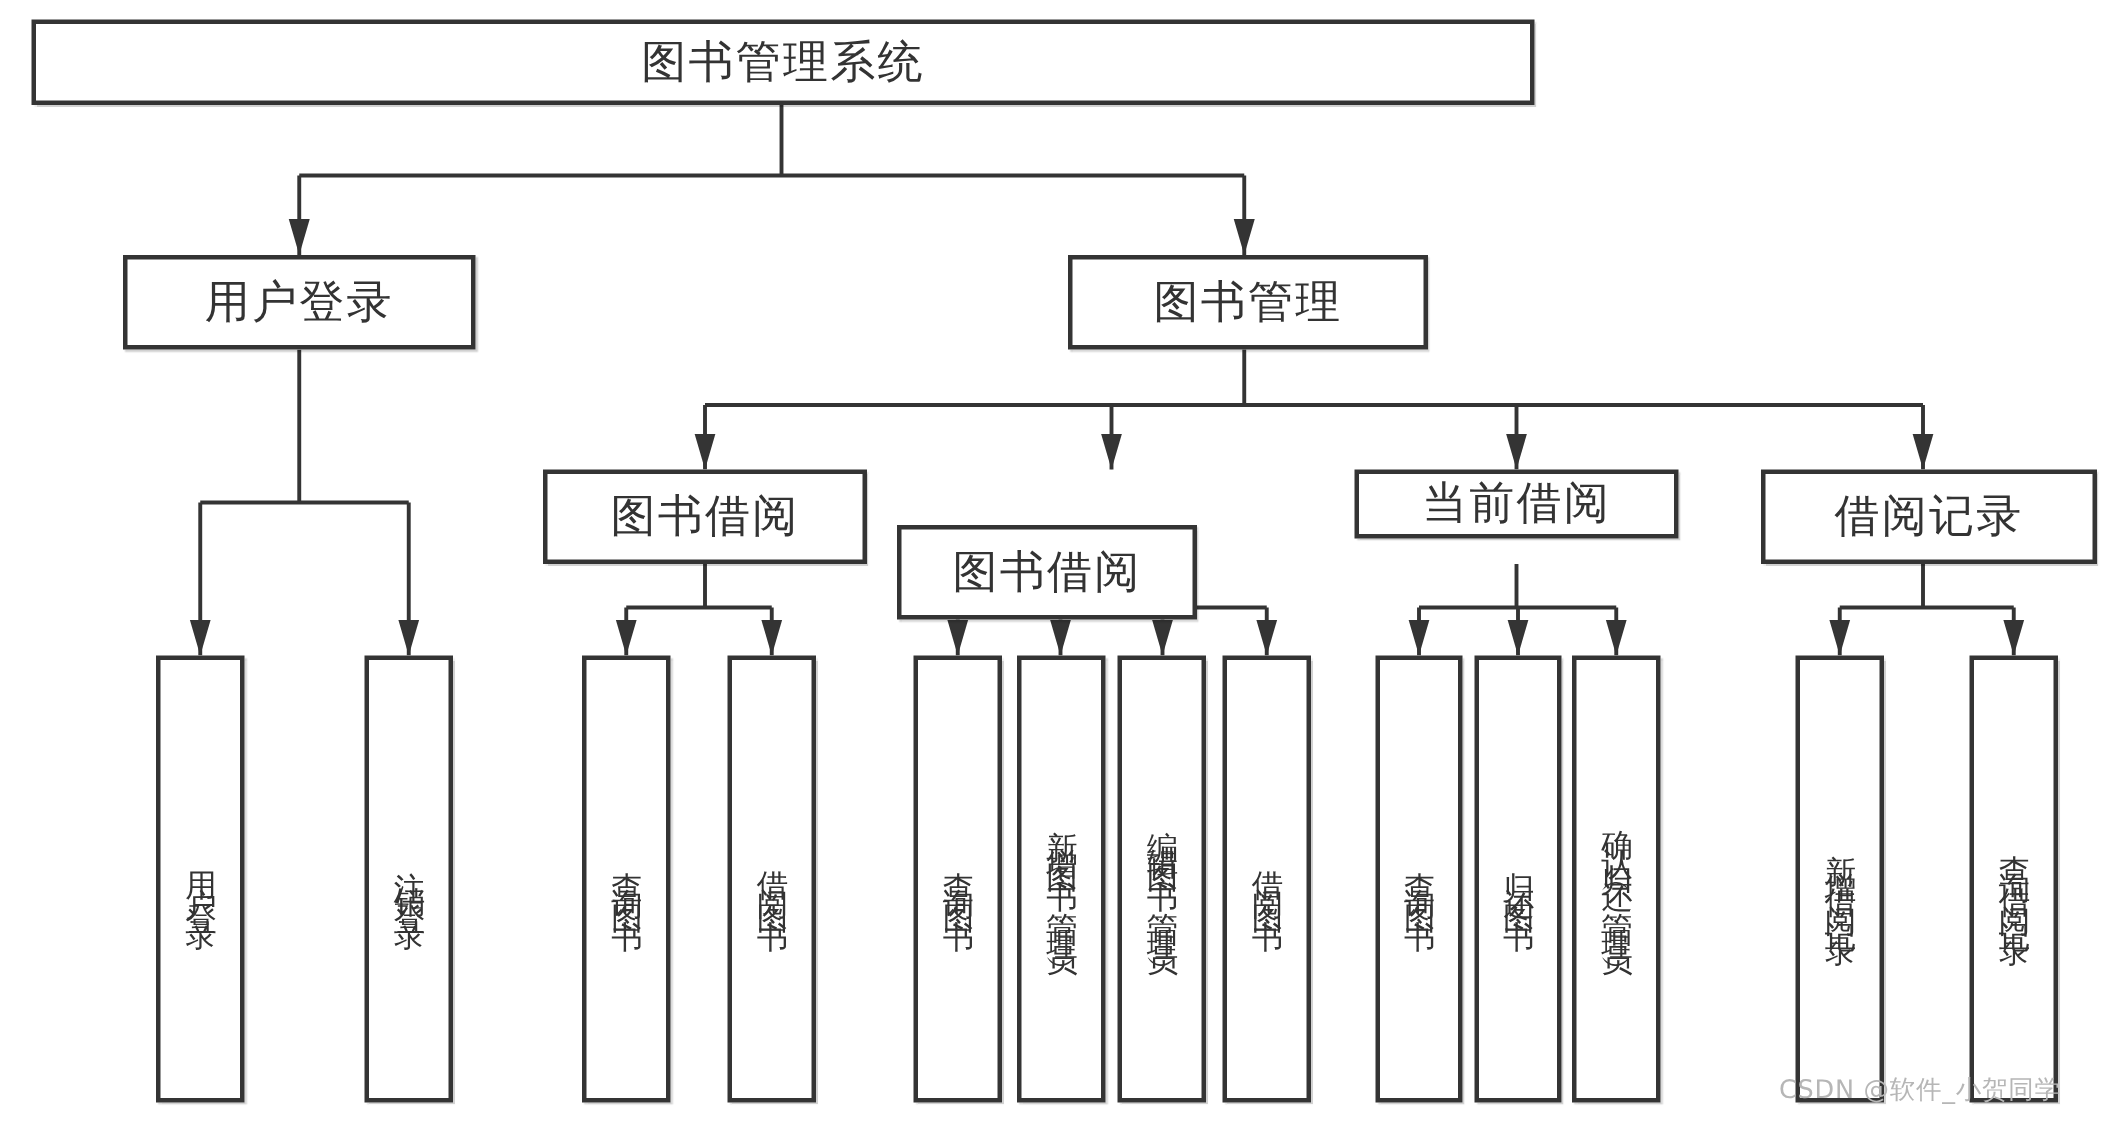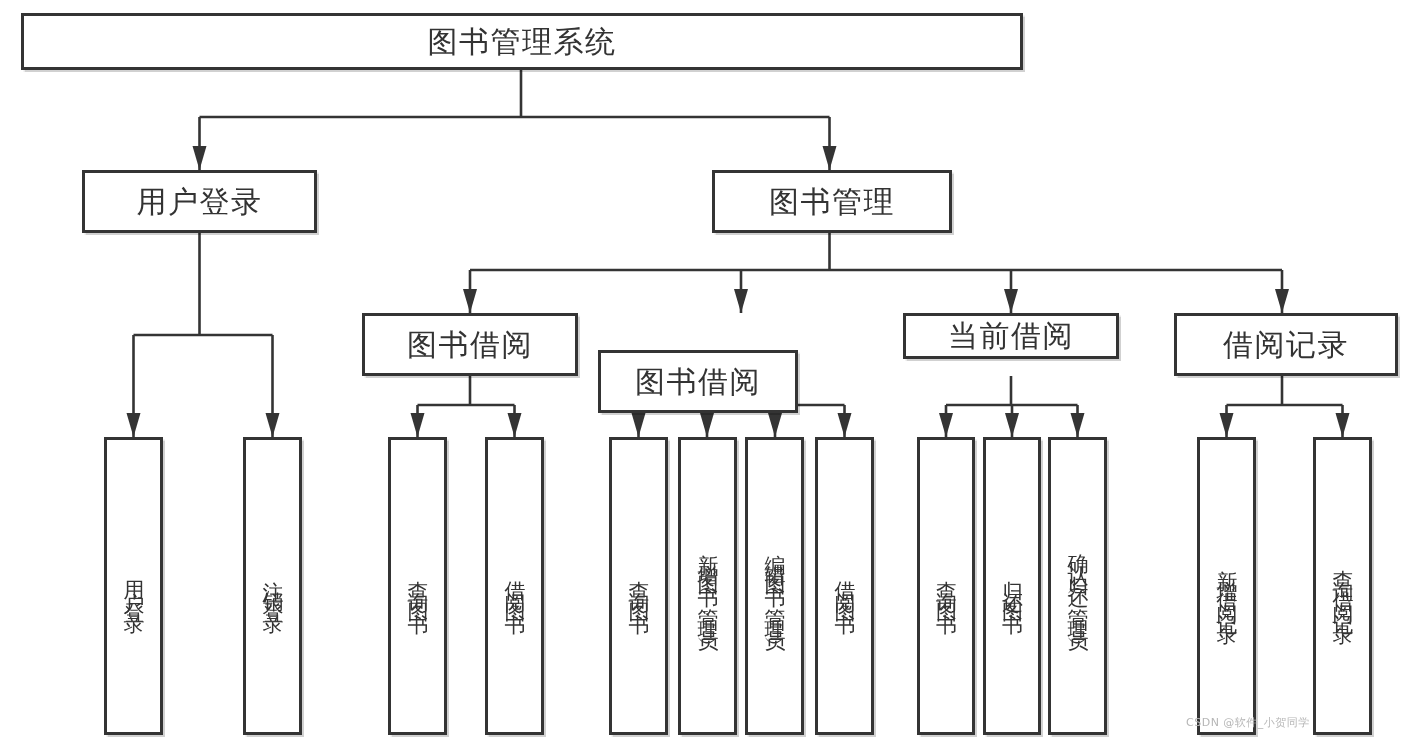--- a/index.html
+++ b/index.html
@@ -33,21 +33,21 @@
     writing-mode:vertical-rl;
     text-orientation:mixed;
     font-size:21px;
     letter-spacing:11px;
     line-height:1;
     white-space:nowrap;
   }
   .watermark{
     position:absolute;
     left:1186px;top:715px;
-    font-size:11px;
+    font-size:17px;
     color:#b6b6b6;
     letter-spacing:0.5px;
     z-index:5;
     white-space:nowrap;
   }
 </style>
 </head>
 <body>
 
 <div class="stage">

